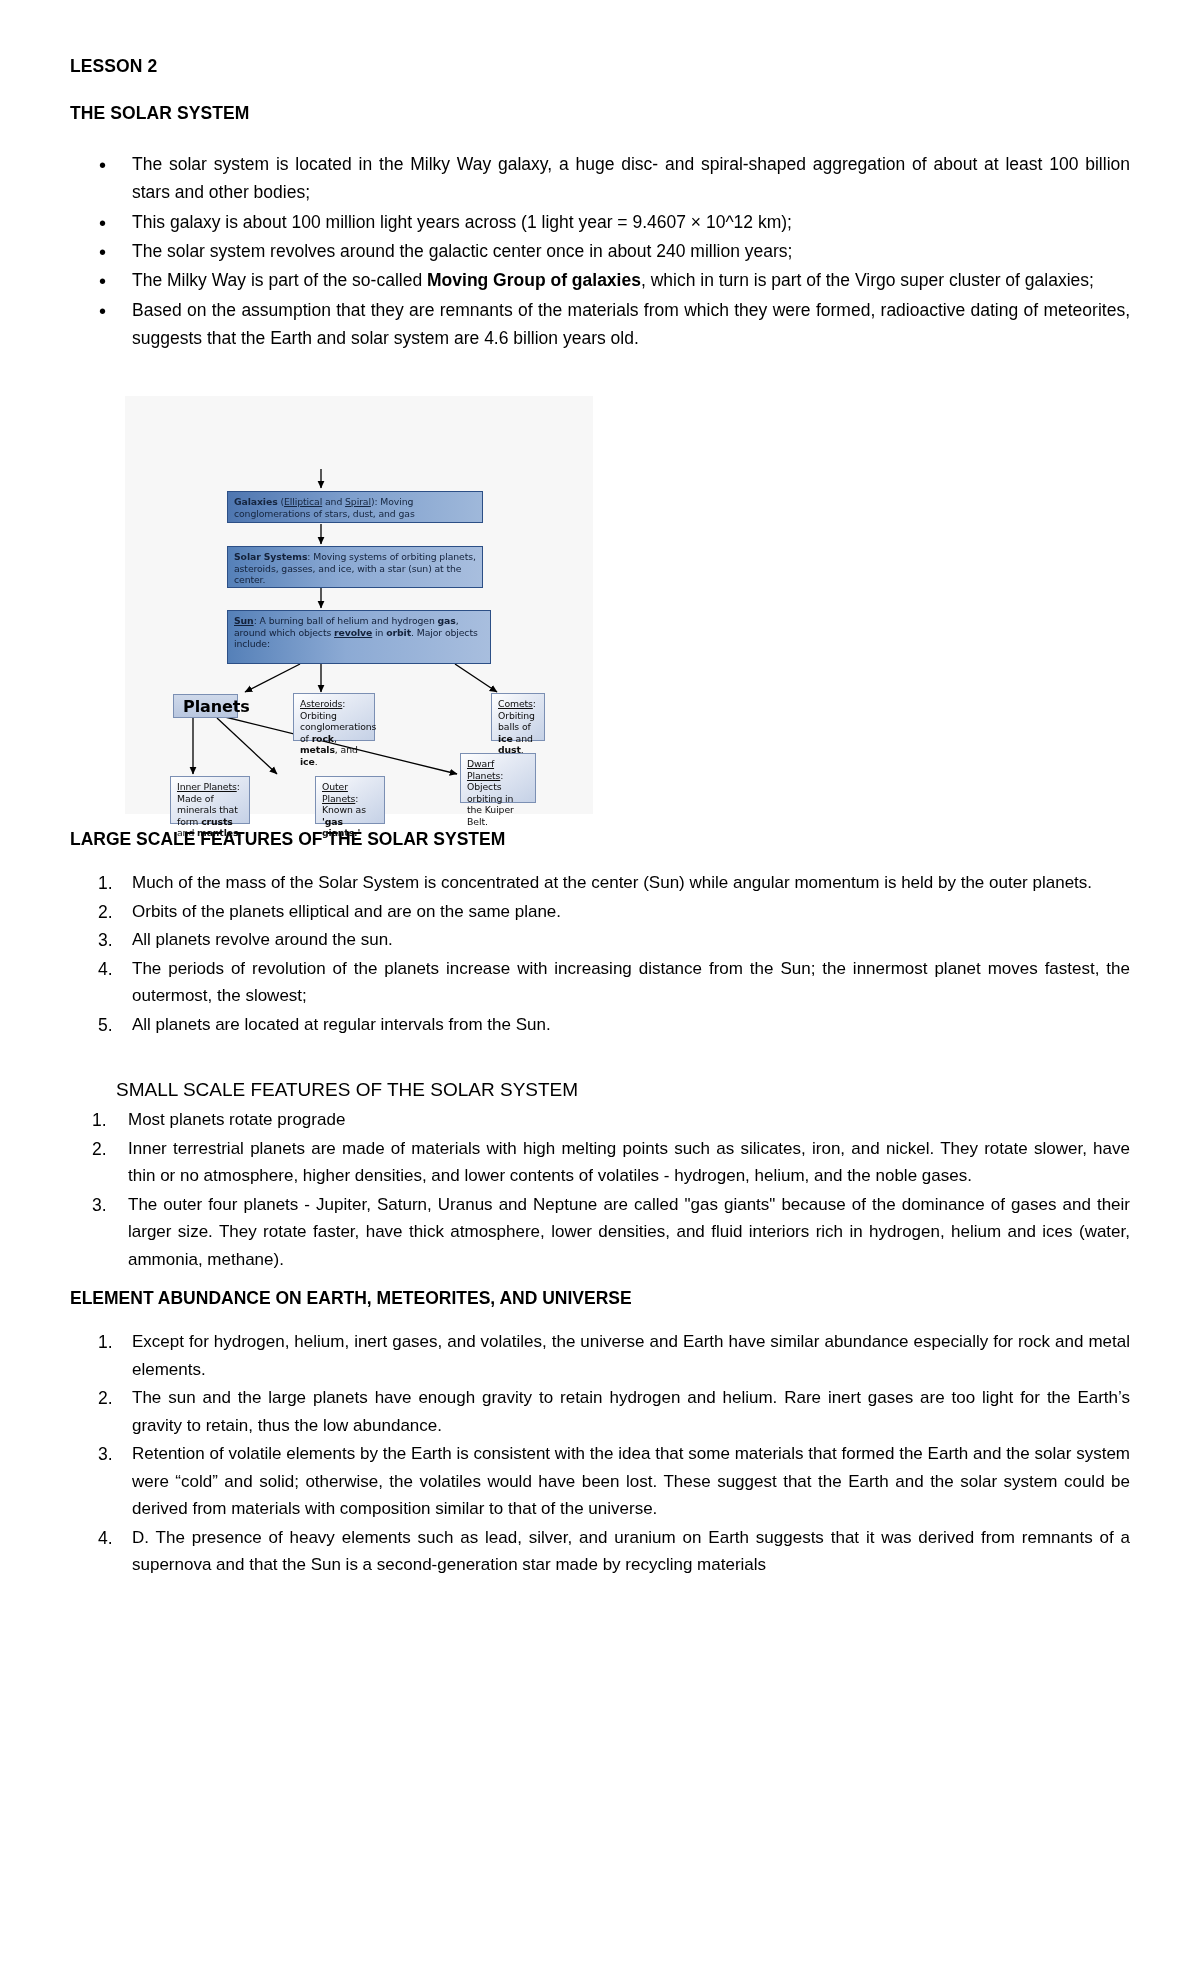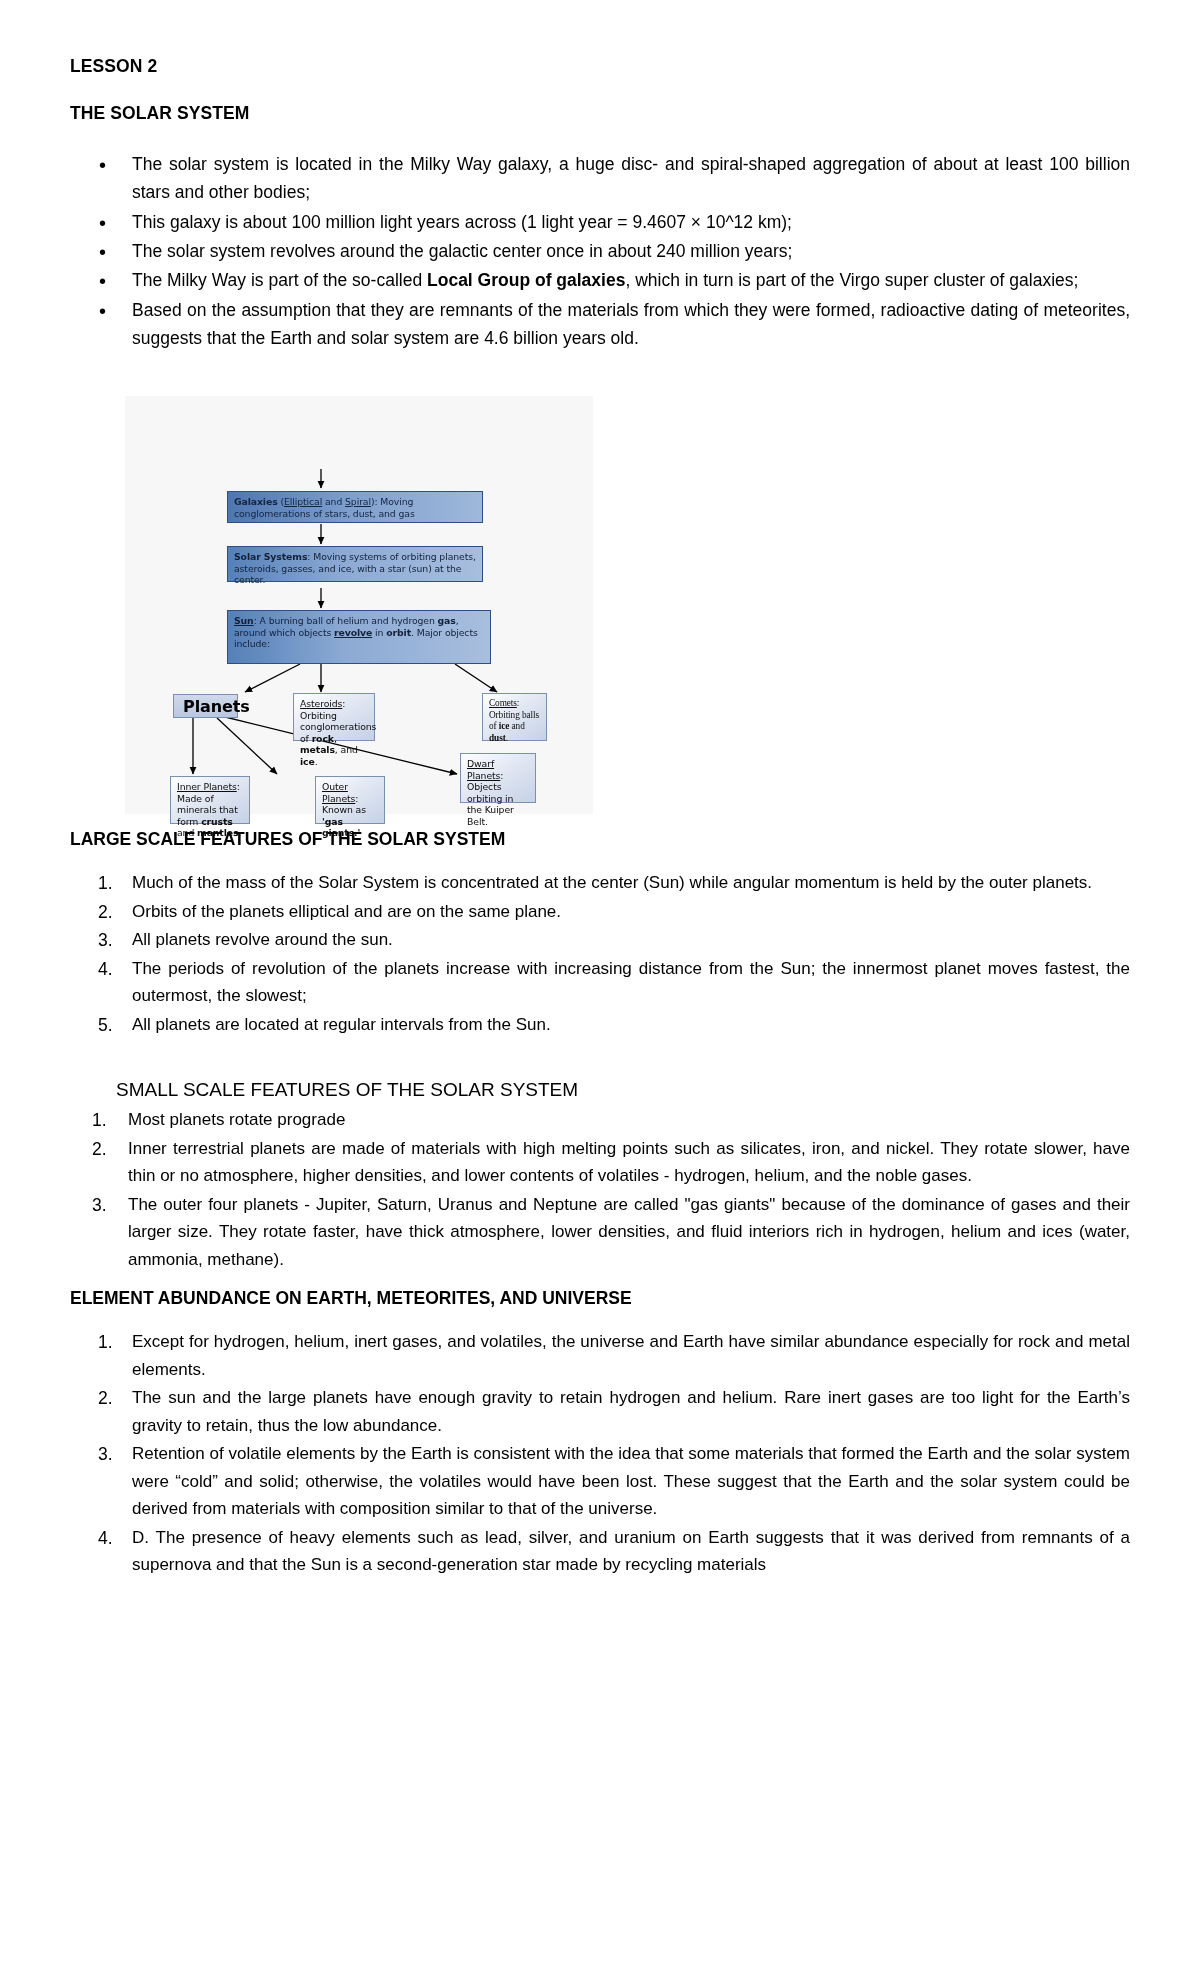--- a/index.html
+++ b/index.html
@@ -157,21 +157,21 @@
 
 <div class="page">
 
   <h1 class="doc-heading">LESSON 2</h1>
   <h2 class="doc-heading tight">THE SOLAR SYSTEM</h2>
 
   <ul class="bullets">
     <li>The solar system is located in the Milky Way galaxy, a huge disc- and spiral-shaped aggregation of about at least 100 billion stars and other bodies;</li>
     <li>This galaxy is about 100 million light years across (1 light year = 9.4607 × 10^12 km);</li>
     <li>The solar system revolves around the galactic center once in about 240 million years;</li>
-    <li><span>The Milky Way is part of the so-called </span><b>Local Group of galaxies</b><span>, which in turn is part of the Virgo super cluster of galaxies;</span></li>
+    <li><span>The Milky Way is part of the so-called </span><b>Moving Group of galaxies</b><span>, which in turn is part of the Virgo super cluster of galaxies;</span></li>
     <li>Based on the assumption that they are remnants of the materials from which they were formed, radioactive dating of meteorites, suggests that the Earth and solar system are 4.6 billion years old.</li>
   </ul>
 
   <div class="figure-wrap">
     <div class="flow">
 
       <svg class="connectors" viewBox="0 0 468 418">
         <defs>
           <marker id="ah" markerWidth="7" markerHeight="7" refX="5.6" refY="3" orient="auto">
             <path d="M0,0.3 L6,3 L0,5.7 z" fill="#000"></path>
@@ -188,37 +188,37 @@
         <line x1="68" y1="322" x2="68" y2="378" stroke="#000" stroke-width="1.3" marker-end="url(#ah)"></line>
         <line x1="92" y1="322" x2="152" y2="378" stroke="#000" stroke-width="1.3" marker-end="url(#ah)"></line>
         <line x1="96" y1="320" x2="332" y2="378" stroke="#000" stroke-width="1.3" marker-end="url(#ah)"></line>
       </svg>
 
 
       <div class="fbox mid" style="left:102px; top:95px; width:256px; height:32px;">
         <span class="bb">Galaxies</span><span> (</span><span class="u">Elliptical</span><span> and </span><span class="u">Spiral</span><span>): Moving conglomerations of stars, dust, and gas</span>
       </div>
 
-      <div class="fbox mid2" style="left:102px; top:150px; width:256px; height:36px;">
+      <div class="fbox mid2" style="left:102px; top:150px; width:256px; height:42px;">
         <span class="bb">Solar Systems</span><span>: Moving systems of orbiting planets, asteroids, gasses, and ice, with a star (sun) at the center.</span>
       </div>
 
       <div class="fbox mid2" style="left:102px; top:214px; width:264px; height:54px;">
         <span class="u bb">Sun</span><span>: A burning ball of helium and hydrogen </span><span class="bb">gas</span><span>, around which objects </span><span class="bb u">revolve</span><span> in </span><span class="bb">orbit</span><span>.  Major objects include:</span>
       </div>
 
       <div class="fbox planets" style="left:48px; top:298px; width:65px; height:24px;">
         <span>Planets</span>
       </div>
 
       <div class="fbox light" style="left:168px; top:297px; width:82px; height:48px;">
         <span class="u">Asteroids</span><span>: Orbiting conglomerations of </span><span class="bb">rock</span><span>, </span><span class="bb">metals</span><span>, and </span><span class="bb">ice</span><span>.</span>
       </div>
 
-      <div class="fbox light" style="left:357px; top:297px; width:65px; height:48px;font-family:Liberation Serif, serif;">
+      <div class="fbox light" style="left:366px; top:297px; width:54px; height:48px;">
         <span class="u">Comets</span><span>: Orbiting balls of </span><span class="bb">ice</span><span> and </span><span class="bb">dust</span><span>.</span>
       </div>
 
       <div class="fbox light" style="left:45px; top:380px; width:80px; height:48px;">
         <span class="u">Inner Planets</span><span>: Made of minerals that form </span><span class="bb">crusts</span><span> and </span><span class="bb">mantles</span><span>.</span>
       </div>
 
       <div class="fbox light" style="left:190px; top:380px; width:70px; height:48px;">
         <span class="u">Outer Planets</span><span>: Known as </span><span class="bb">'gas giants.'</span>
       </div>

